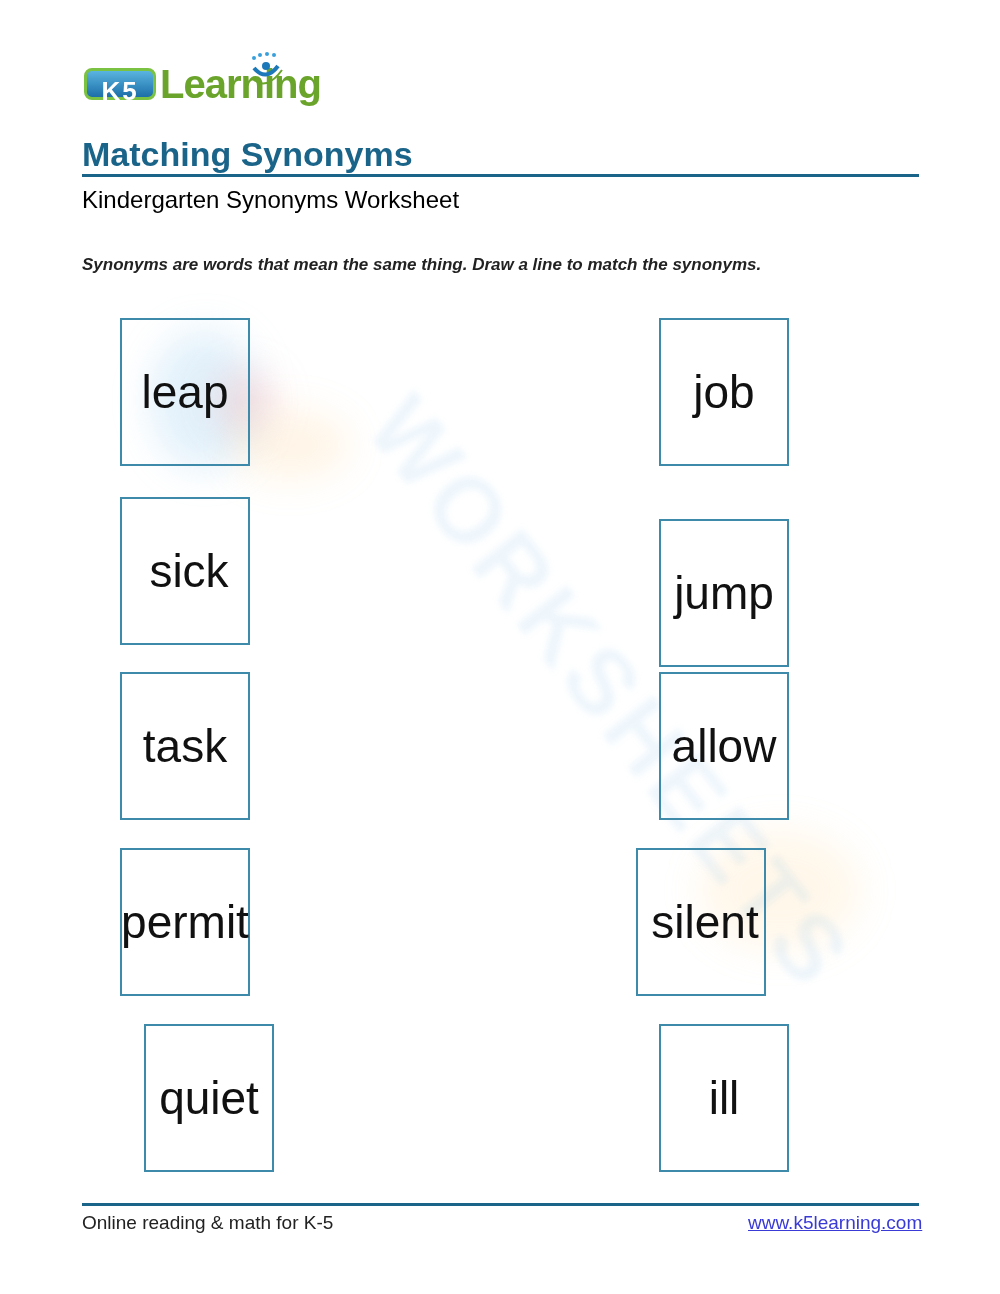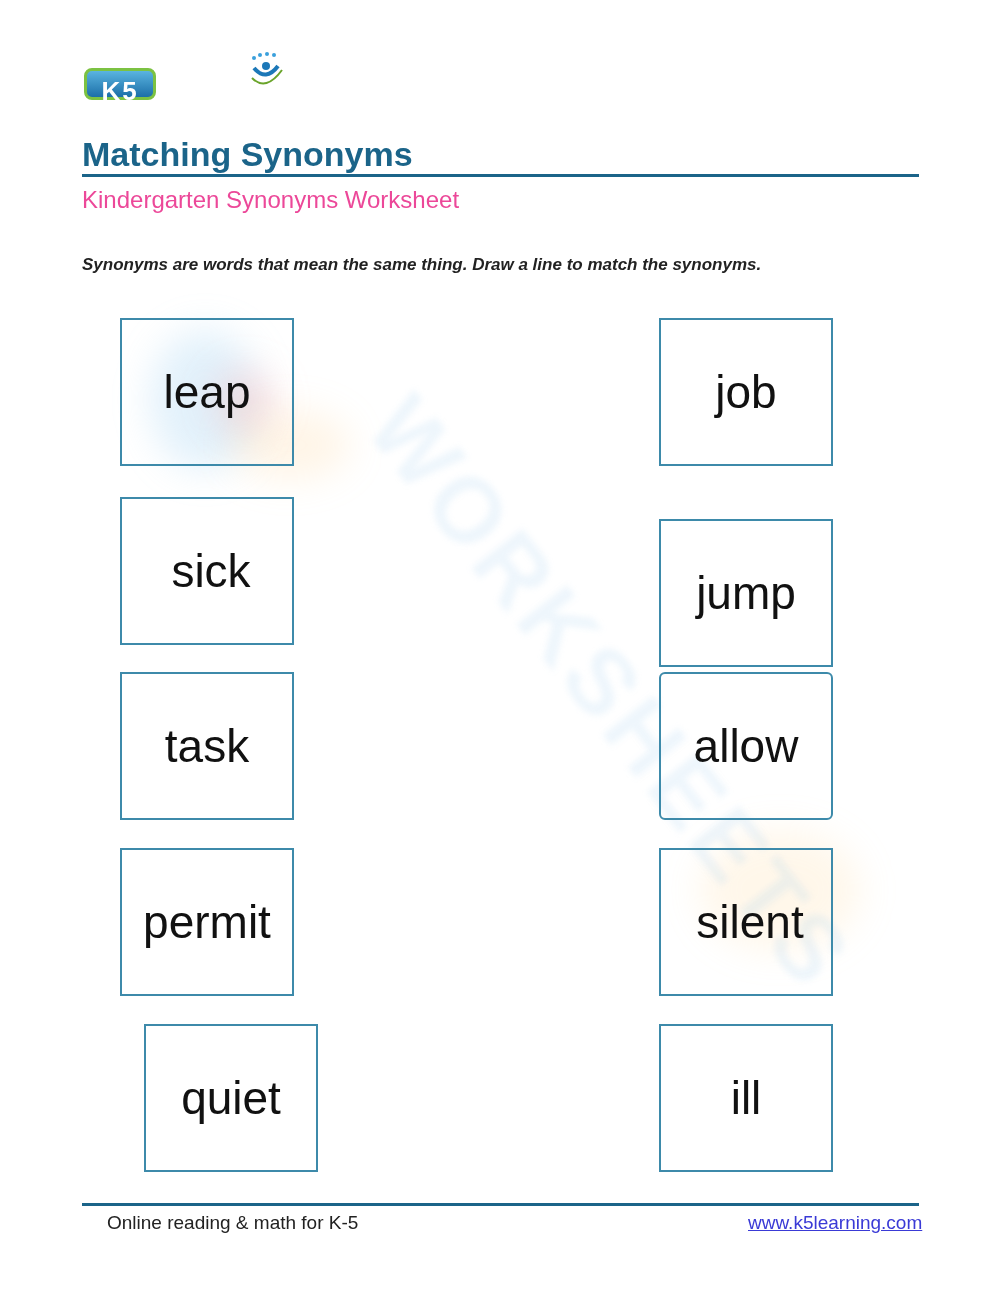--- a/index.html
+++ b/index.html
@@ -20,45 +20,46 @@
                 background: linear-gradient(#5ab4e0, #1c6fa8); border: 3px solid #7cc242;
                 border-radius: 8px; color: #fff; font-weight: bold; font-size: 26px;
                 text-align: center; line-height: 40px; letter-spacing: 2px;
                 font-family: "Liberation Sans", sans-serif; box-sizing: border-box; }
   .logo-word { position: absolute; left: 76px; top: 4px; font-size: 40px; font-weight: bold;
                color: #6aa42a; letter-spacing: -1px; font-family: "Liberation Sans", sans-serif; }
   .logo-person { position: absolute; left: 162px; top: -6px; width: 40px; height: 40px; }
 
   .title { left: 82px; top: 135px; font-size: 34px; font-weight: bold; color: #1b6489; }
   .title-rule { left: 82px; top: 174px; width: 837px; height: 3px; background: #1b6489; }
-  .subtitle { left: 82px; top: 186px; font-size: 24px; color: #ec4899; }
+  .subtitle { left: 82px; top: 186px; font-size: 24px; color: #000000; }
 
   .instructions { left: 82px; top: 255px; font-size: 17px; font-style: italic; font-weight: bold; color: #222; }
 
-  .box { position: absolute; width: 174px; height: 148px; border: 2px solid #3d8aaa;
+  .box { position: absolute; width: 130px; height: 148px; border: 2px solid #3d8aaa;
          box-sizing: border-box; display: flex; align-items: center; justify-content: center;
          font-size: 46px; color: #111; background: transparent; }
 
   .footer-rule { left: 82px; top: 1203px; width: 837px; height: 3px; background: #1b6489; }
-  .footer-left { left: 82px; top: 1212px; font-size: 19px; color: #222; margin-left: 25px; }
+  .footer-left { left: 82px; top: 1212px; font-size: 19px; color: #222; }
   .footer-right { left: 748px; top: 1212px; font-size: 19px; color: #3a3ad6; text-decoration: underline; }
 </style>
 </head>
 <body>
 
 <div>
   <div class="wm-blob" style="left:150px;top:330px;width:110px;height:140px;background:rgba(140,200,240,0.25);"></div>
   <div class="wm-blob" style="left:215px;top:370px;width:60px;height:60px;background:rgba(255,150,150,0.25);"></div>
   <div class="wm-blob" style="left:230px;top:410px;width:120px;height:70px;background:rgba(255,200,120,0.18);"></div>
   <div class="wm-blob" style="left:700px;top:830px;width:160px;height:120px;background:rgba(255,210,140,0.18);"></div>
   <div class="wm-text">WORKSHEETS</div>
 </div>
 
 <div class="abs logo">
   <div class="logo-badge">K5</div>
+  <div class="logo-word">Learning</div>
   <svg class="logo-person" viewBox="0 0 40 40">
     <circle cx="8" cy="6" r="2" fill="#3aa0dc"></circle>
       <circle cx="14" cy="3" r="2" fill="#3aa0dc"></circle>
     <circle cx="21" cy="2" r="2" fill="#3aa0dc"></circle>
       <circle cx="28" cy="3" r="2" fill="#3aa0dc"></circle>
     <circle cx="20" cy="14" r="4" fill="#1c78b8"></circle>
     <path d="M8 16 Q20 30 32 14" stroke="#1c78b8" stroke-width="4" fill="none"></path>
     <path d="M6 26 Q20 40 36 18" stroke="#6aa42a" stroke-width="2" fill="none"></path>
   </svg>
 </div>
@@ -73,20 +74,20 @@
   <div class="box" style="left:120px;top:318px;">leap</div>
   <div class="box" style="left:120px;top:497px;padding-left:8px;">sick</div>
   <div class="box" style="left:120px;top:672px;">task</div>
   <div class="box" style="left:120px;top:848px;">permit</div>
   <div class="box" style="left:120px;top:1024px;margin-left:24px;">quiet</div>
 </div>
 
 <div>
   <div class="box" style="left:659px;top:318px;">job</div>
   <div class="box" style="left:659px;top:519px;">jump</div>
-  <div class="box" style="left:659px;top:672px;border-radius:6px;">allow</div>
-  <div class="box" style="left:659px;top:848px;padding-left:8px;">silent</div>
+  <div class="box" style="left:659px;top:672px;">allow</div>
+  <div class="box" style="left:636px;top:848px;padding-left:8px;">silent</div>
   <div class="box" style="left:659px;top:1024px;">ill</div>
 </div>
 
 <div class="abs footer-rule"></div>
 <div class="abs footer-left">Online reading &amp; math for K-5</div>
 <a class="abs footer-right">www.k5learning.com</a>
 
 </body></html>

